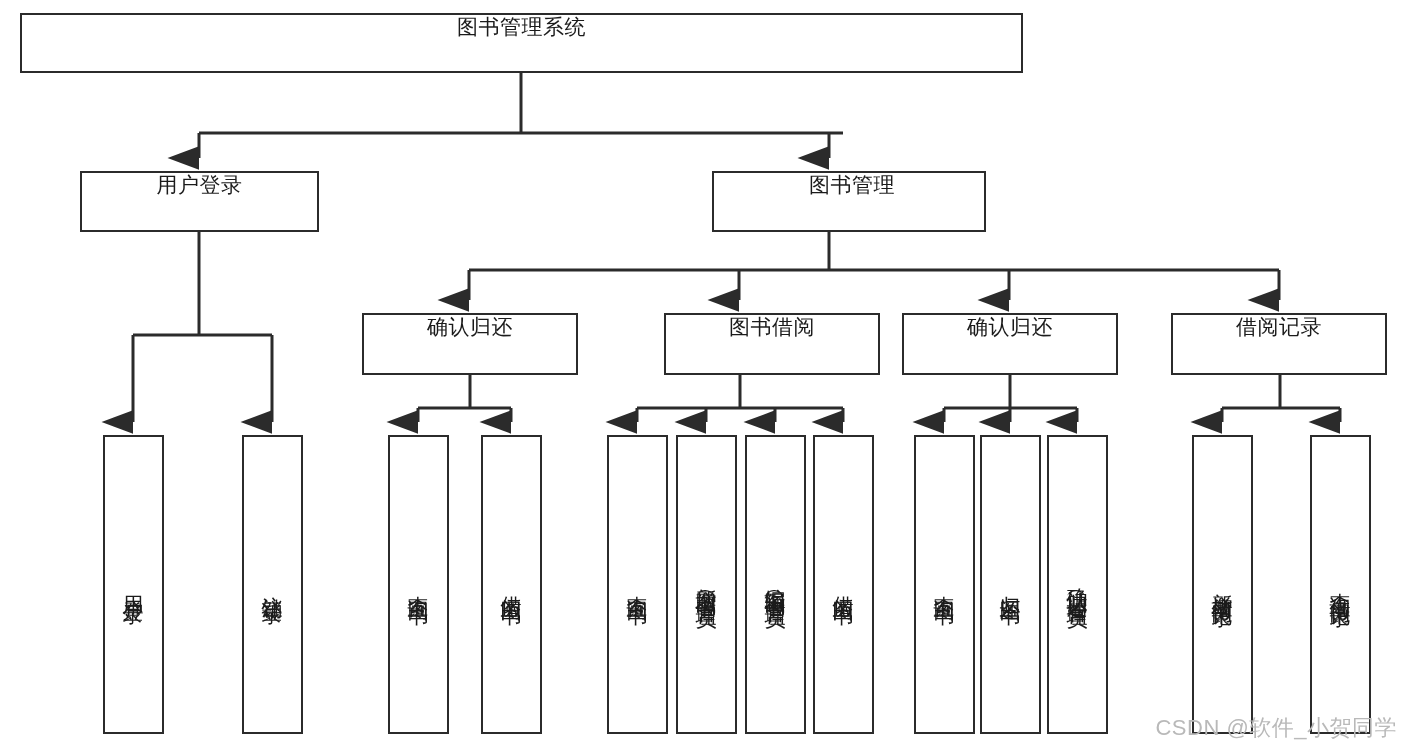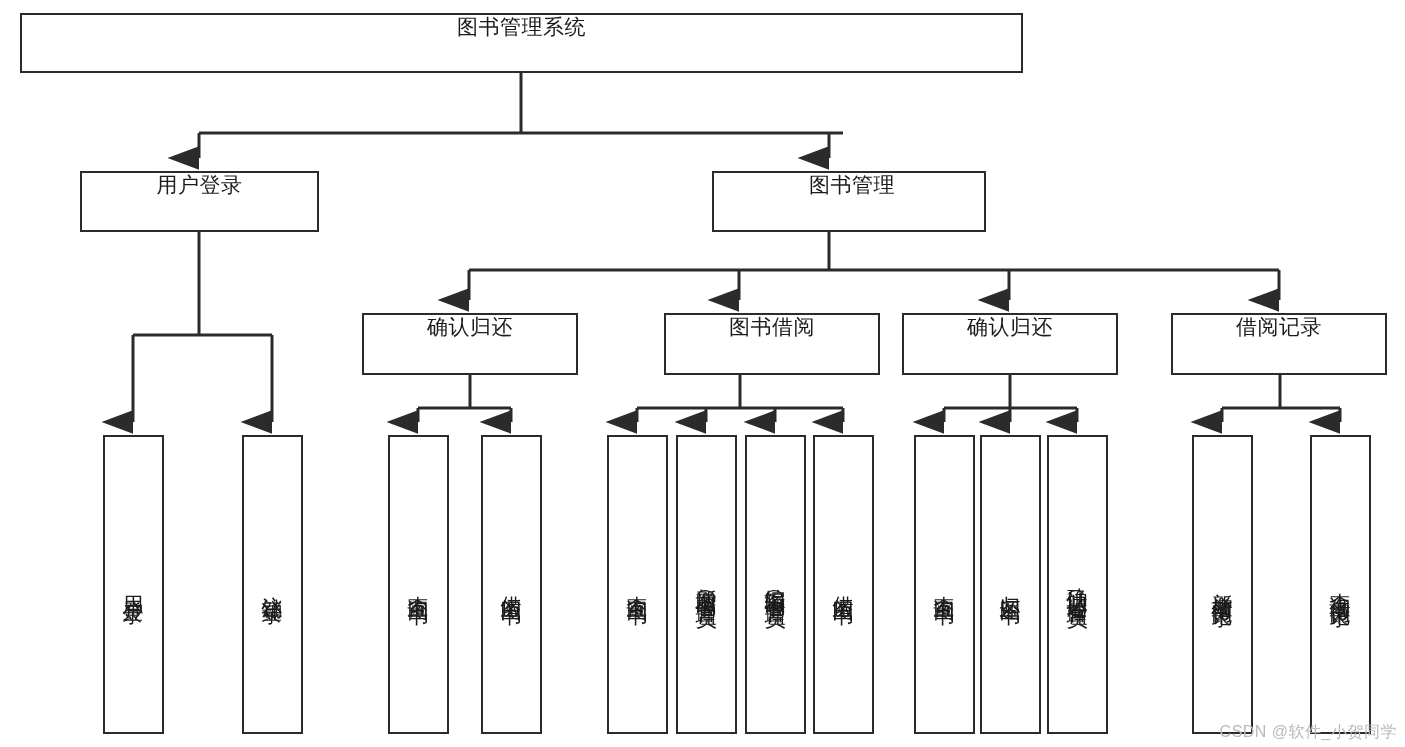--- a/index.html
+++ b/index.html
@@ -58,21 +58,21 @@
     font-size: 21px;
     line-height: 1.0;
     letter-spacing: 3px;
     white-space: nowrap;
     max-height: 100%;
   }
   #watermark {
     position: absolute;
     right: 8px;
     bottom: 4px;
-    font-size: 16px;
+    font-size: 22px;
     color: #b9b9b9;
     letter-spacing: 0.5px;
     white-space: nowrap;
   }
 </style>
 </head>
 <body>
 
 <div id="canvas">
 

